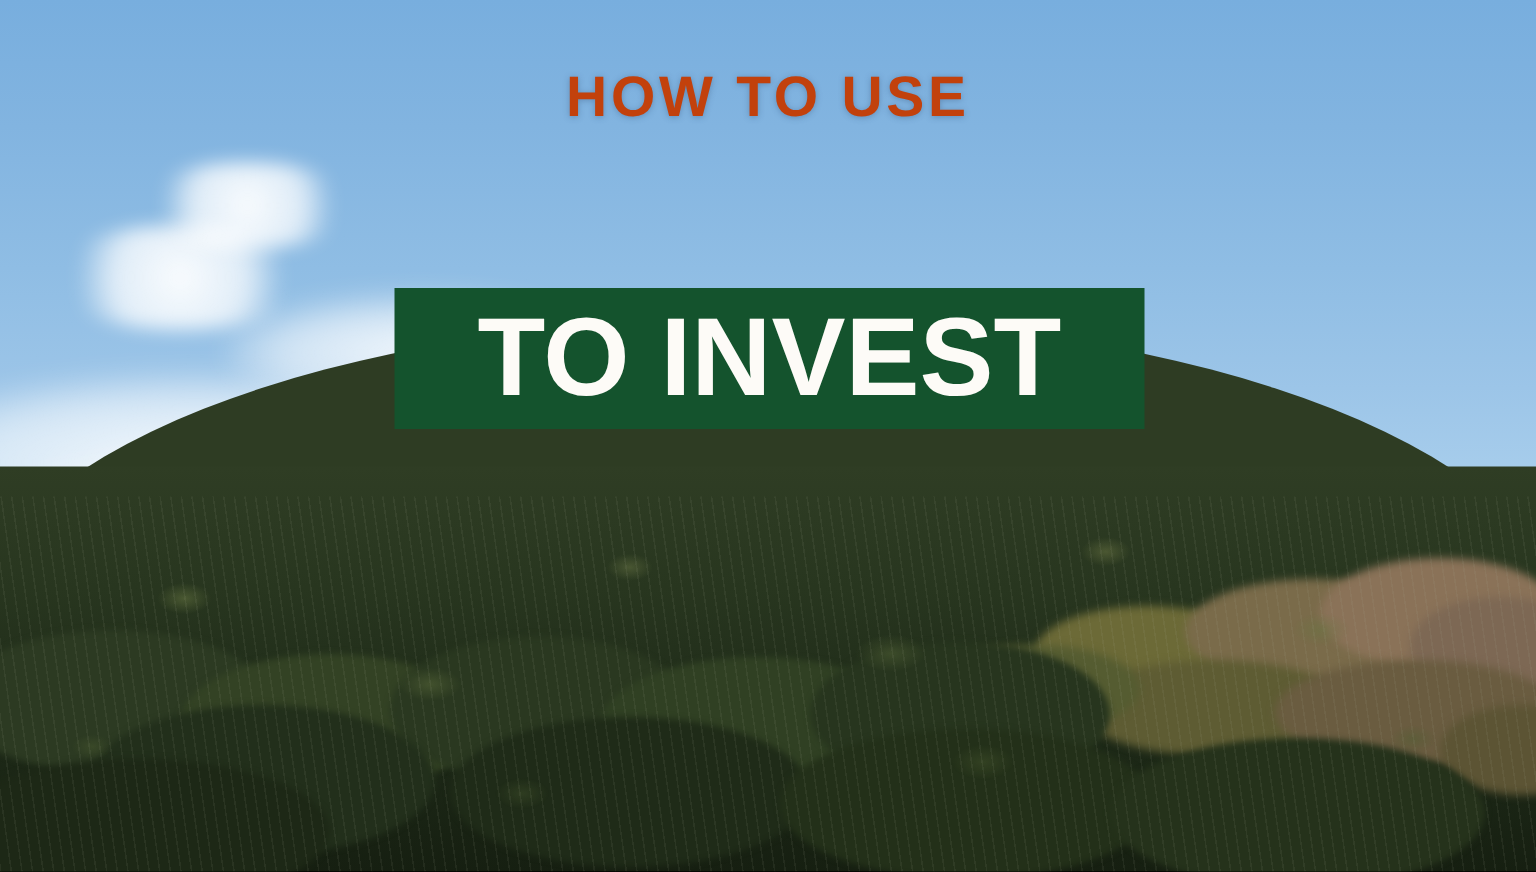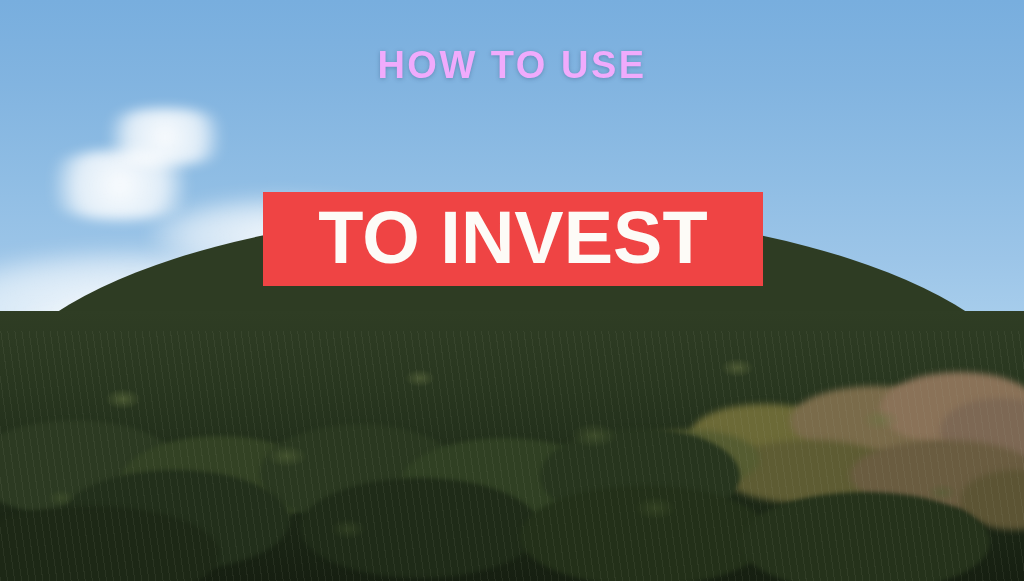--- a/index.html
+++ b/index.html
@@ -205,21 +205,21 @@
     left:560px; top:343px; width:6px; height:6px;
     background:#d9b79c;
     border-radius:50%;
   }
 
   
   .kicker {
     position:absolute;
     left:0; top:44px; width:1024px;
     text-align:center;
-    color:#f0abfc;
+    color:#c2410c;
     font-size:38px;
     font-weight:bold;
     letter-spacing:2.5px;
     line-height:42px;
     text-shadow:0 1px 4px rgba(40,70,110,.35);
   }
   .bar-pink {
     position:absolute;
     left:190px; top:95px; width:645px; height:93px;
     background:#e0a5a5;
@@ -232,21 +232,21 @@
     font-size:80px;
     font-weight:bold;
     letter-spacing:-0.5px;
     line-height:80px;
     white-space:nowrap;
     margin-top:-2px;
   }
   .bar-dark {
     position:absolute;
     left:263px; top:192px; width:500px; height:94px;
-    background:#ef4444;
+    background:#14532d;
     display:flex;
     align-items:center;
     justify-content:center;
   }
   .bar-dark .txt {
     color:#fdfbf7;
     font-size:74px;
     font-weight:bold;
     letter-spacing:0px;
     line-height:74px;

